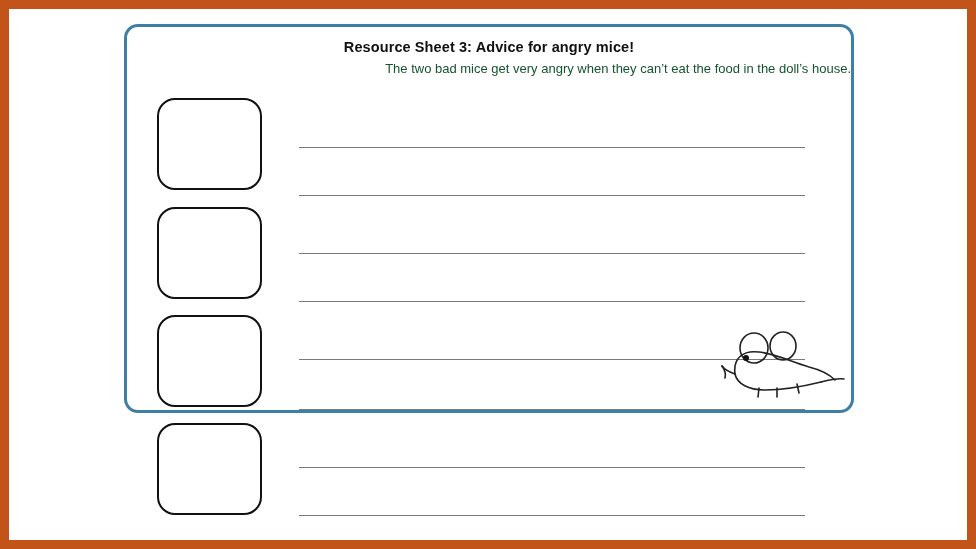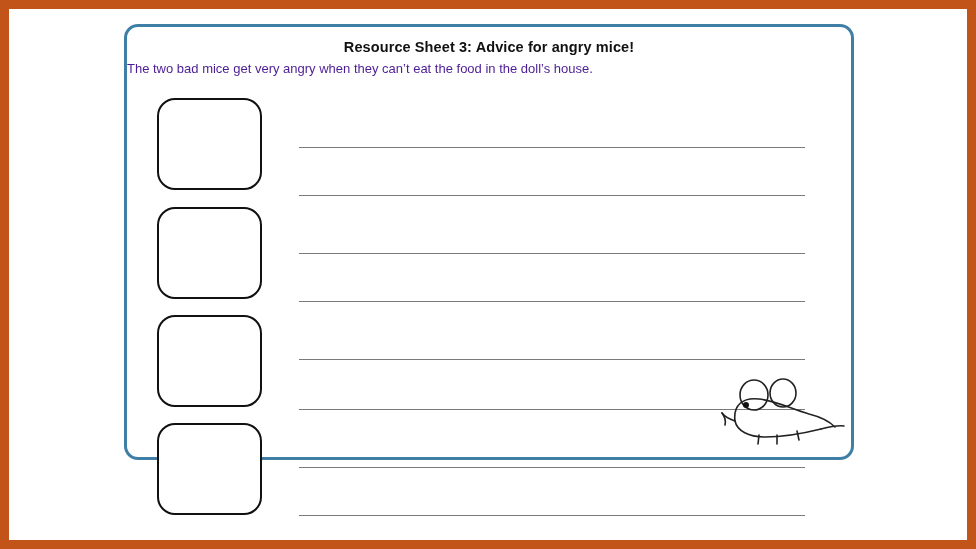--- a/index.html
+++ b/index.html
@@ -39,21 +39,21 @@
   }
   .frame-left { left: 0; }
   .frame-right { right: 0; }
 
   
   .sheet {
     position: absolute;
     left: 124px;
     top: 24px;
     width: 730px;
-    height: 436px;
+    height: 389px;
     border: 3px solid #3f7fa6;
     border-radius: 14px;
     background: #ffffff;
     box-sizing: border-box;
     padding-left: 20px;
   }
 
   .heading {
     position: absolute;
     left: 0;
@@ -62,23 +62,23 @@
     text-align: center;
     font-size: 14.5px;
     font-weight: bold;
     color: #111111;
     letter-spacing: 0.1px;
   }
   .subline {
     position: absolute;
     left: 0;
     width: 100%;
-    text-align: left;
+    text-align: right;
     font-size: 13px;
-    color: #4c1d95;
+    color: #14532d;
   }
   .subline-1 { top: 34px; }
   .subline-2 { top: 53px; }
 
   
   .box {
     position: absolute;
     left: 30px;
     width: 105px;
     height: 92px;

